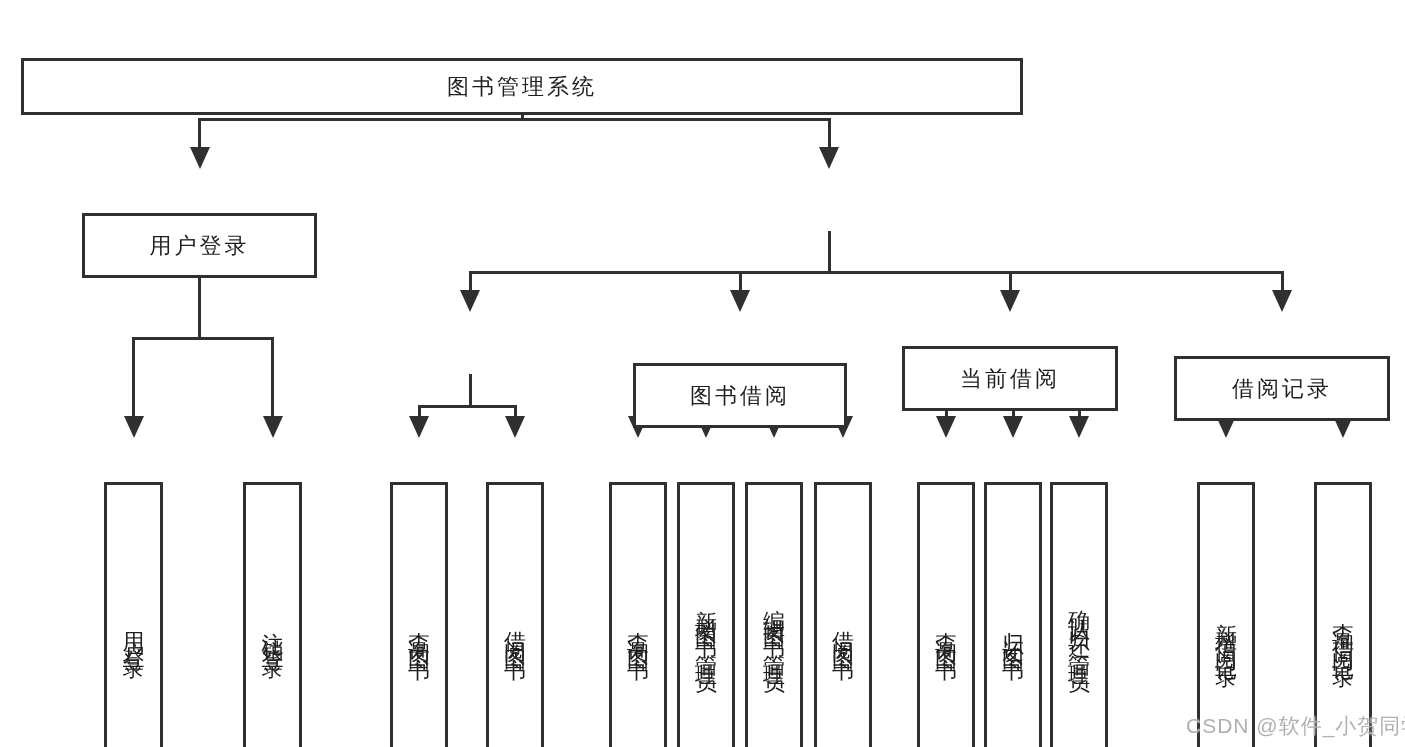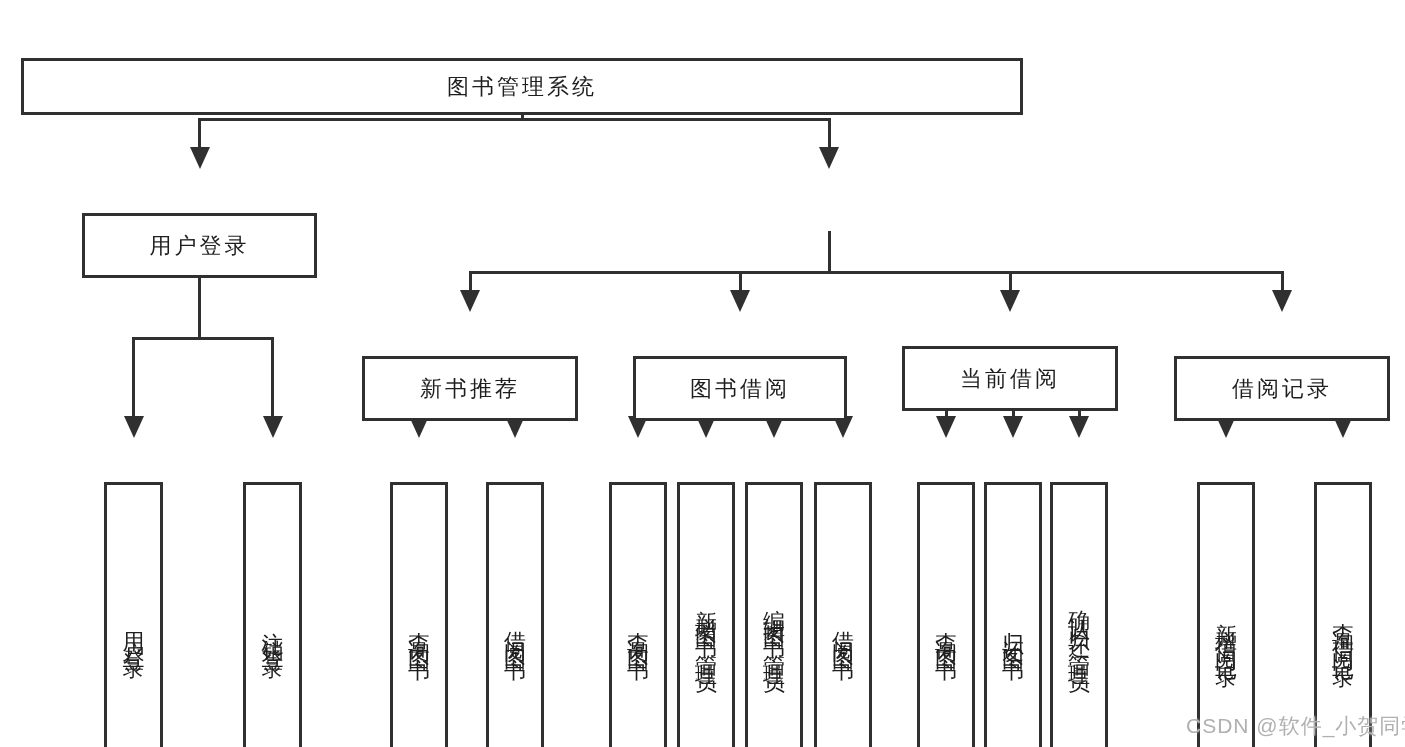--- a/index.html
+++ b/index.html
@@ -71,24 +71,21 @@
 <body>
 
 <div id="canvas">
   <div class="watermark">CSDN @软件_小贺同学</div>
 <div class="node htext" style="left: 21px; top: 13px; width: 1002px; height: 57px;">
       <span>图书管理系统</span>
     </div>
     <div class="node htext" style="left: 82px; top: 168px; width: 235px; height: 65px;">
       <span>用户登录</span>
     </div>
-    <div class="node htext" style="left: 362px; top: 311px; width: 216px; height: 65px;">
-      <span>新书推荐</span>
-    </div>
-    <div class="node htext" style="left: 633px; top: 311px; width: 214px; height: 65px;">
+    <div class="node htext" style="left: 633px; top: 318px; width: 214px; height: 65px;">
       <span>图书借阅</span>
     </div>
     <div class="node htext" style="left: 902px; top: 301px; width: 216px; height: 65px;">
       <span>当前借阅</span>
     </div>
     <div class="node htext" style="left: 1174px; top: 311px; width: 216px; height: 65px;">
       <span>借阅记录</span>
     </div>
     <div class="node vtext" style="left: 104px; top: 437px; width: 59px; height: 300px;">
       <span>用户登录</span>

